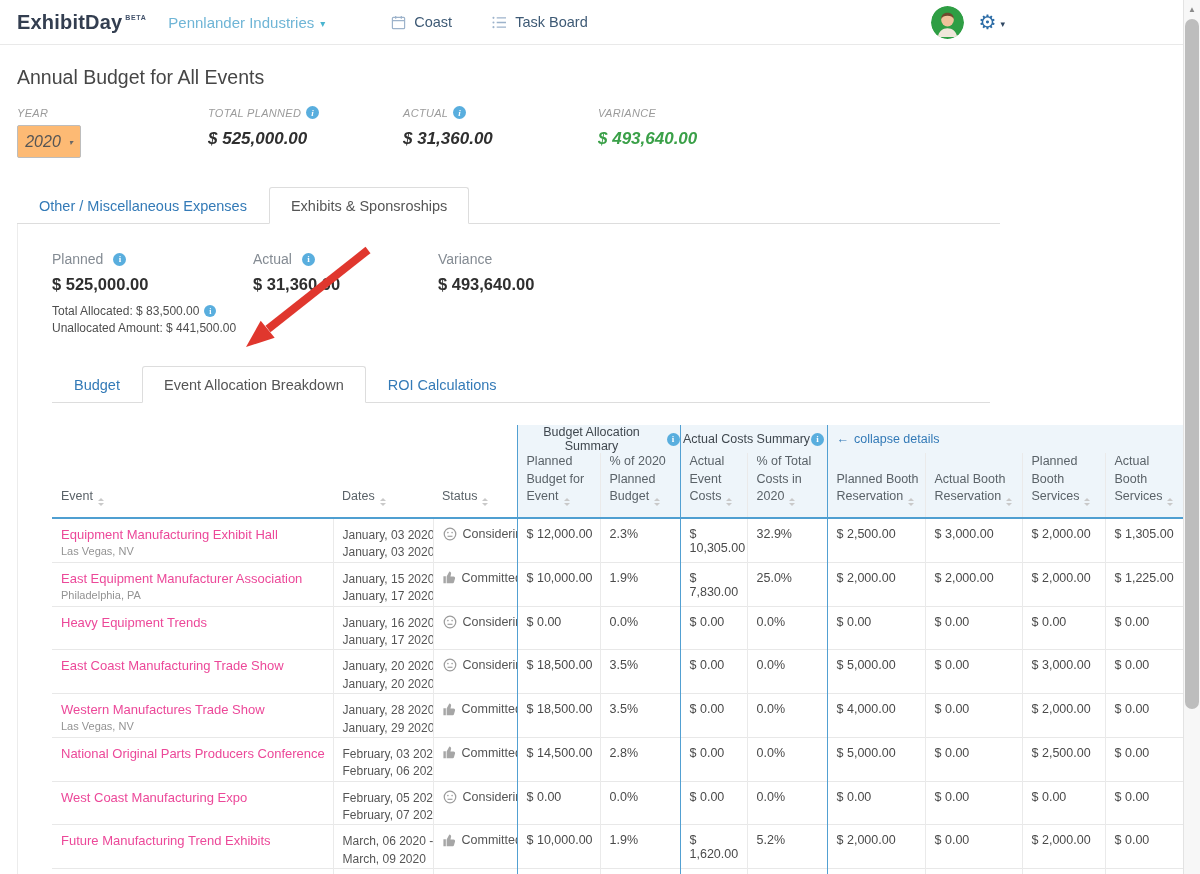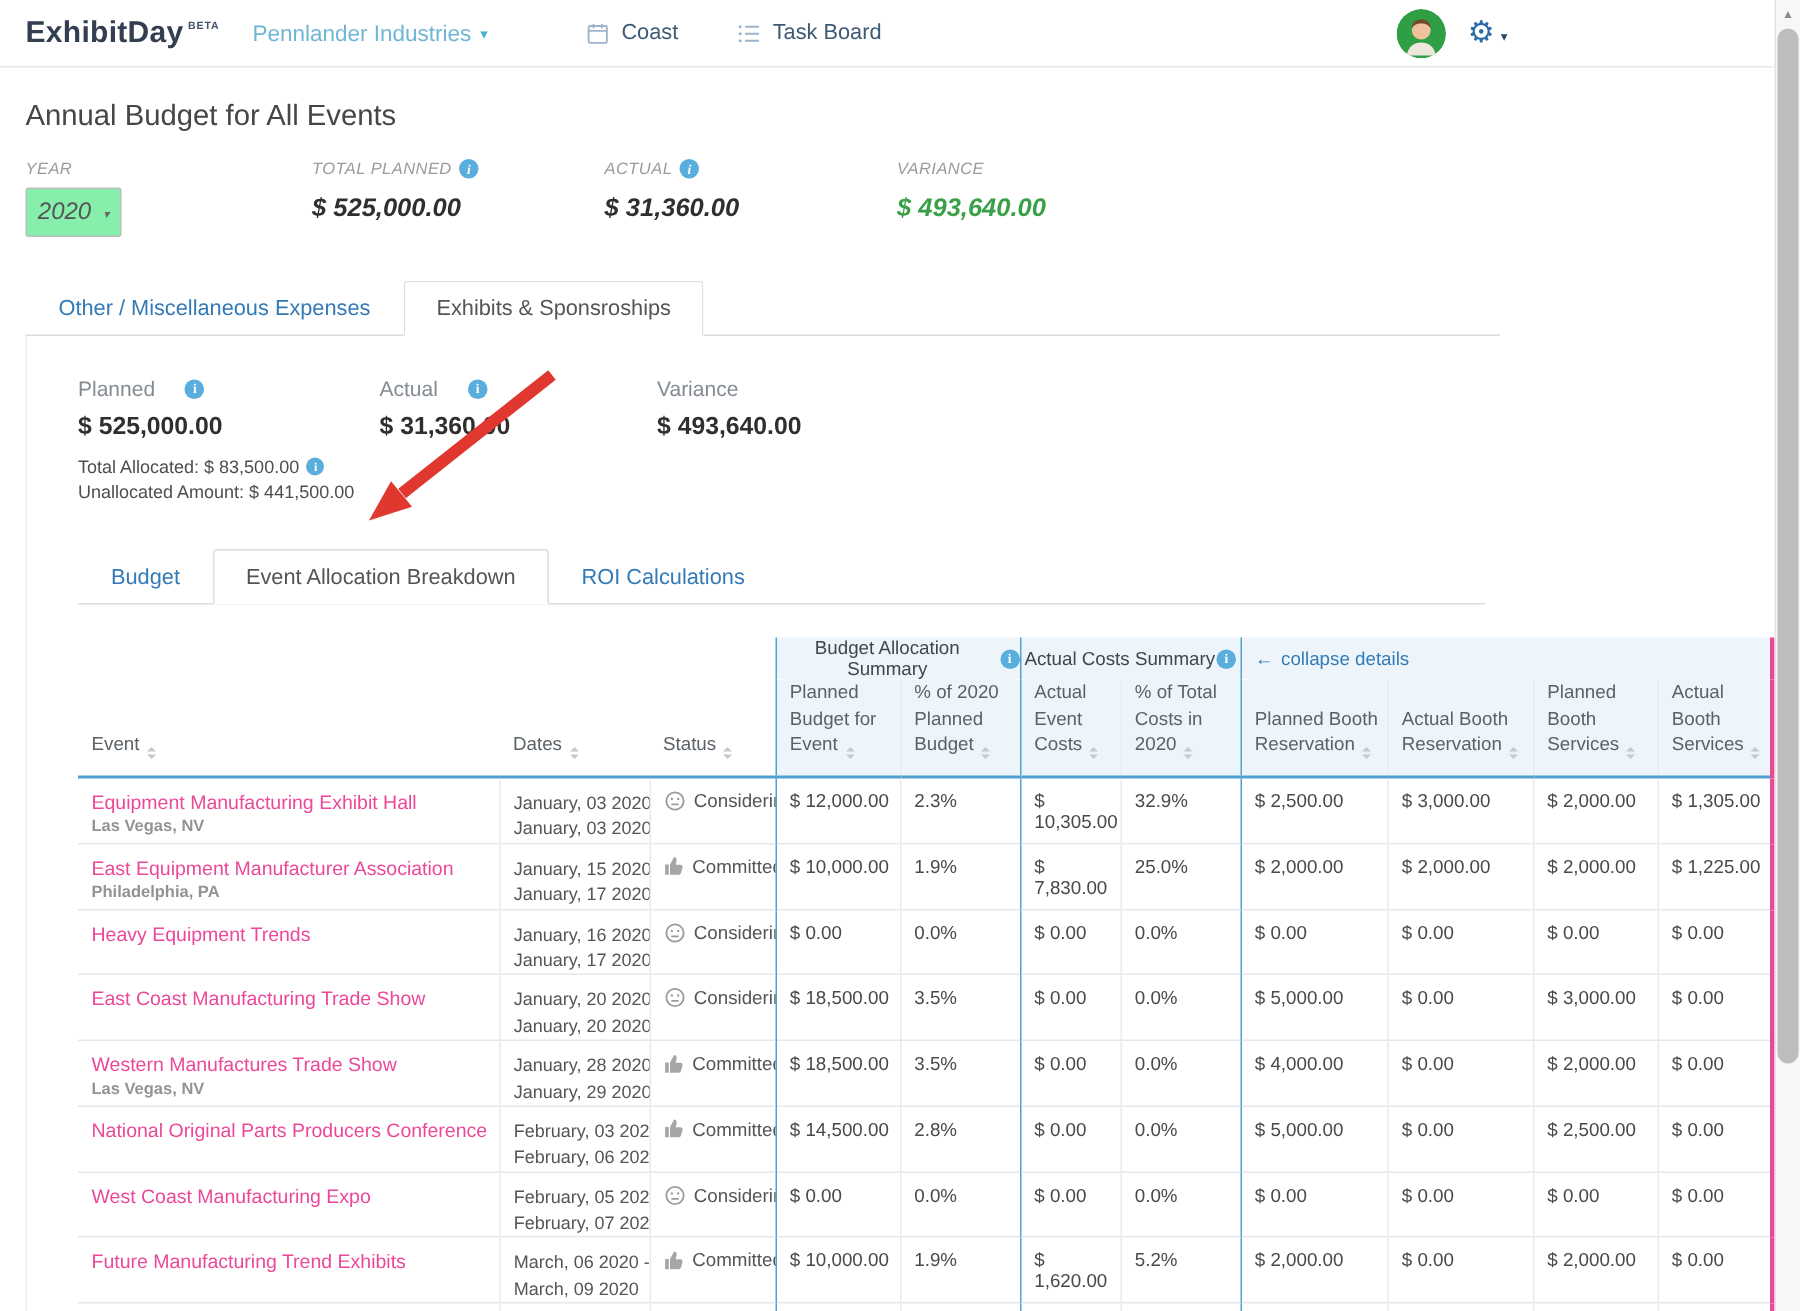--- a/index.html
+++ b/index.html
@@ -28,68 +28,68 @@
 
 h1{font-size:19.5px;font-weight:normal;color:#464646;margin:21px 0 0 17px;}
 .stats{display:flex;margin:17px 0 0 17px;}
 .stat{width:195px;font-style:italic;}
 .stat.yearcol{width:191px;}
 .slabel{font-size:11px;color:#9b9b9b;letter-spacing:.3px;display:flex;align-items:center;gap:5px;height:13px;}
 .svalue{font-size:17px;font-weight:bold;color:#2f2f2f;margin-top:10px;}
 .green{color:#3aa048;}
 .yearselect{margin-top:6px;width:64px;height:33px;border:1px solid #bdbdbd;border-radius:2px;
   display:flex;align-items:center;justify-content:center;gap:8px;font-size:16px;color:#555;
-  cursor:pointer;background:#86efac;}
+  cursor:pointer;background:#fdba74;}
 .ycaret{font-size:8px;color:#666;margin-top:2px;}
 .info{display:inline-flex;align-items:center;justify-content:center;width:13px;height:13px;
   border-radius:50%;background:#59aede;color:#fff;font-size:9px;font-weight:bold;
   cursor:pointer;font-family:"Liberation Serif",serif;flex:none;}
 
 
 .tabs{display:flex;border-bottom:1px solid #ddd;}
 .tabs.outer{margin-left:17px;margin-top:29px;width:983px;}
 .tabs.inner{margin-top:31px;width:938px;}
 .tab{padding:10px 21px 9px;font-size:14.5px;color:#337ab7;cursor:pointer;
   border:1px solid transparent;border-radius:3px 3px 0 0;margin-bottom:-1px;white-space:nowrap;}
 .tab.active{color:#555;background:#fff;border-color:#ddd #ddd #fff;}
 
 
 .panel{margin-left:17px;border-left:1px solid #ececec;padding:27px 0 0 34px;}
 .pstats{display:flex;}
 .pstat{width:201px;}
 .pstat.p2{width:185px;}
-.plabel{font-size:14px;color:#848b93;display:flex;gap:20px;align-items:center;}
+.plabel{font-size:14px;color:#848b93;display:flex;gap:10px;align-items:center;}
 .pvalue{font-size:16.5px;font-weight:bold;color:#2f2f2f;margin-top:8px;}
 .psub{font-size:12px;color:#4e4e4e;margin-top:10px;display:flex;align-items:center;gap:5px;}
 .psub + .psub{margin-top:3px;}
 .psub .info{width:12px;height:12px;font-size:8px;}
 
 
 table.budget{border-collapse:collapse;table-layout:fixed;width:1131px;margin-top:22px;
   font-size:12.5px;}
 th,td{vertical-align:top;text-align:left;font-weight:normal;}
 .bl{border-left:1px solid #52a0d2;}
 .gl{border-left:1px solid #eaeaea;}
-.br{border-right:6px solid #ec4899;}
+.br{border-right:1px solid #ec4899;}
 tr.gh th{height:27px;vertical-align:middle;}
 .ghcell{background:#eef5fa;font-size:12.5px;color:#3f474e;text-align:center;}
 .ghcell .ghlab{display:inline-flex;align-items:center;gap:1px;}
 .ghcell.collapse{text-align:left;padding-left:9px;color:#337ab7;cursor:pointer;}
 .ghcell.collapse .arr{margin-right:5px;}
 tr.sh th{height:50px;vertical-align:bottom;padding:0 4px 8px 9px;color:#5a6268;
   line-height:1.4;font-size:12.5px;border-bottom:2px solid #4f9fd1;}
 tr.sh th.hnum{background:#eef5fa;}
 .sort{display:inline-flex;flex-direction:column;margin-left:5px;vertical-align:-1px;}
 .sort::before{content:"";width:0;height:0;border:3.5px solid transparent;
   border-bottom-color:#c9c9c9;margin-bottom:2px;}
 .sort::after{content:"";width:0;height:0;border:3.5px solid transparent;border-top-color:#c9c9c9;}
 tr.drow td{border-top:1px solid #e8e8e8;padding:8px 5px 0 9px;color:#4a4a4a;height:40px;
   overflow:hidden;}
 .ev-name{font-size:13px;color:#ec4899;white-space:nowrap;}
-.ev-loc{font-size:11px;color:#939393;margin-top:3px;font-weight:bold;}
+.ev-loc{font-size:11px;color:#939393;margin-top:3px;}
 .c-dates div{font-size:12px;color:#555;line-height:1.45;white-space:nowrap;}
 .st{display:inline-flex;align-items:center;gap:6px;font-size:12.5px;color:#555;}
 .st-ic{flex:none;}
 
 
 .red-arrow{position:absolute;left:228px;top:243px;z-index:6;pointer-events:none;}
 
 
 .scrollbar{position:absolute;right:0;top:0;width:17px;height:874px;background:#f7f7f7;
   border-left:1px solid #e3e3e3;z-index:10;}

